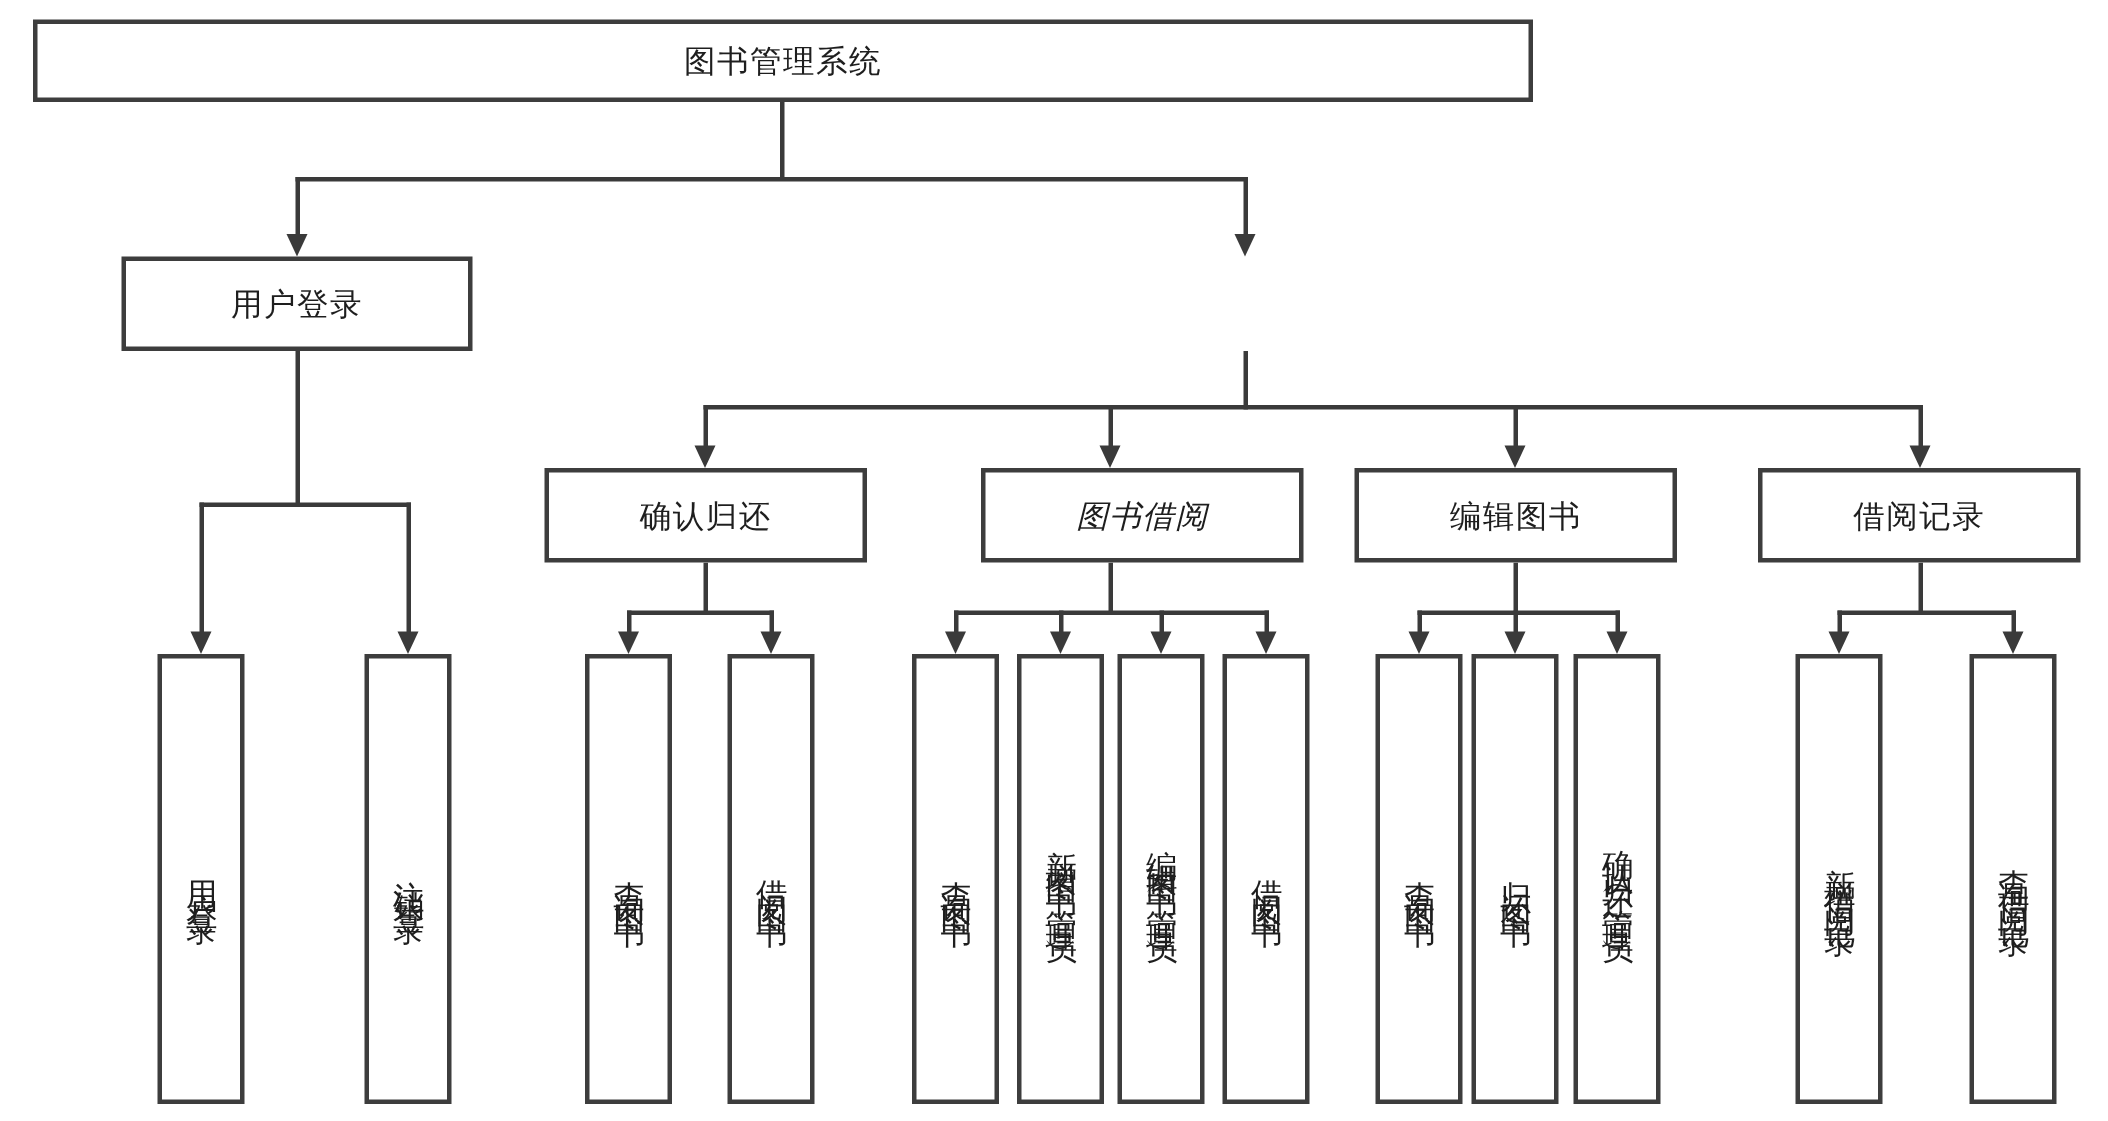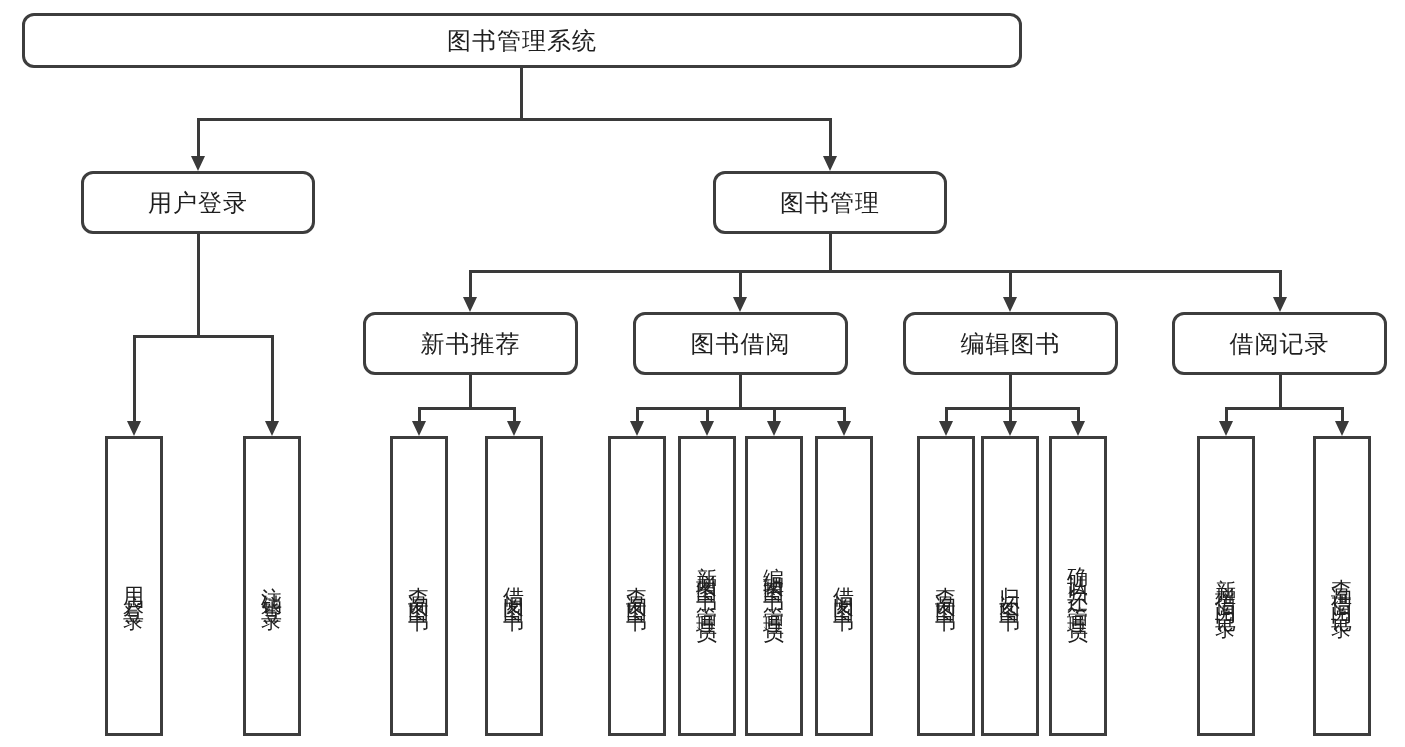--- a/index.html
+++ b/index.html
@@ -14,24 +14,23 @@
     position:absolute;
     box-sizing:border-box;
     border:3px solid #3d3d3d;
     background:#ffffff;
     display:flex;
     align-items:center;
     justify-content:center;
     color:#1e1e1e;
   }
   .box.h{
-    font-size:24px;
+    font-size:21px;
     letter-spacing:1px;
     white-space:nowrap;
-    border-radius:12px;
   }
   .box.v{
     writing-mode:vertical-rl;
     text-orientation:mixed;
     font-size:21px;
     letter-spacing:8px;
     line-height:1.1;
   }
   .vline{position:absolute;width:3px;background:#3a3a3a;}
   .hline{position:absolute;height:3px;background:#3a3a3a;}
@@ -110,24 +109,23 @@
   <div class="vline" style="left:1279px;top:375px;height:35px;"></div>
   <div class="hline" style="left:1225px;top:407px;width:119px;"></div>
   <div class="vline" style="left:1225px;top:407px;height:16px;"></div>
   <div class="vline" style="left:1341px;top:407px;height:16px;"></div>
   <div class="arrow" style="left:1219px;top:421px;"></div>
   <div class="arrow" style="left:1335px;top:421px;"></div>
 
   <div class="box h" style="left:22px;top:13px;width:1000px;height:55px;">图书管理系统</div>
 
   <div class="box h" style="left:81px;top:171px;width:234px;height:63px;">用户登录</div>
-  <div class="box h" style="left:713px;top:171px;width:234px;height:63px;">图书管理</div>
 
-  <div class="box h" style="left:363px;top:312px;width:215px;height:63px;">新书推荐</div>
-  <div class="box h" style="left:633px;top:312px;width:215px;height:63px;">图书借阅</div>
+  <div class="box h" style="left:363px;top:312px;width:215px;height:63px;">确认归还</div>
+  <div class="box h" style="left:654px;top:312px;width:215px;height:63px;font-style:italic;">图书借阅</div>
   <div class="box h" style="left:903px;top:312px;width:215px;height:63px;">编辑图书</div>
   <div class="box h" style="left:1172px;top:312px;width:215px;height:63px;">借阅记录</div>
 
   <div class="box v" style="left:105px;top:436px;width:58px;height:300px;">用户登录</div>
   <div class="box v" style="left:243px;top:436px;width:58px;height:300px;">注销登录</div>
 
   <div class="box v" style="left:390px;top:436px;width:58px;height:300px;">查询图书</div>
   <div class="box v" style="left:485px;top:436px;width:58px;height:300px;">借阅图书</div>
 
   <div class="box v" style="left:608px;top:436px;width:58px;height:300px;">查询图书</div>

